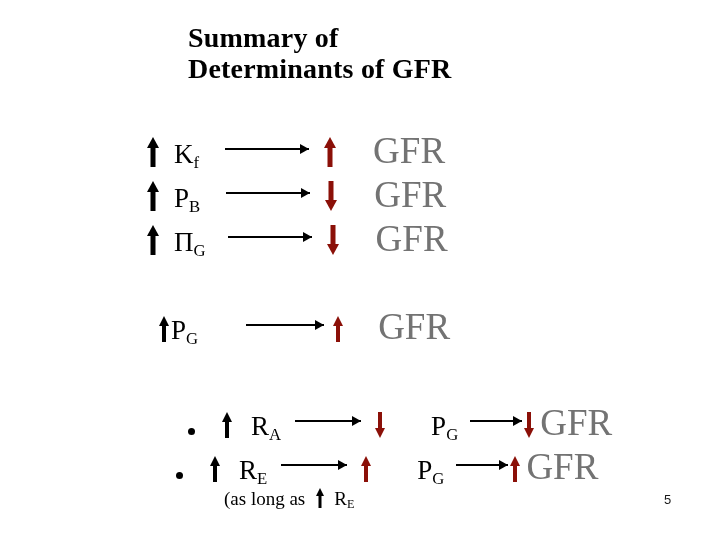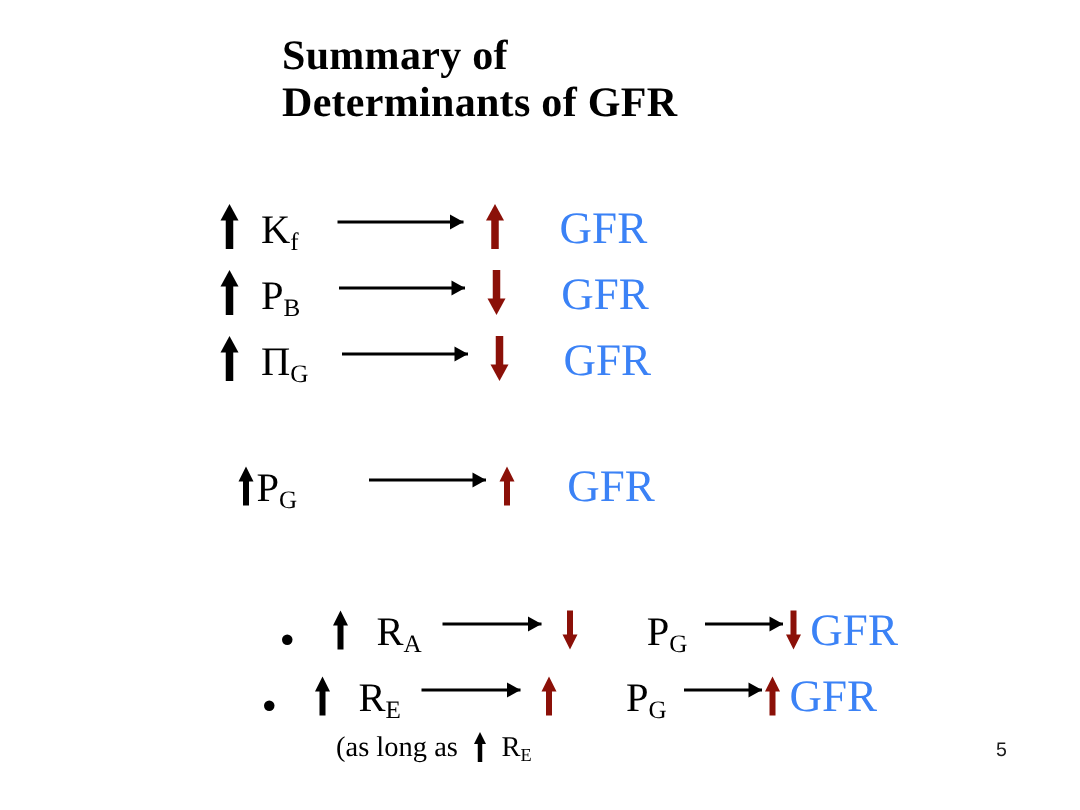--- a/index.html
+++ b/index.html
@@ -48,23 +48,23 @@
     line-height: 1;
     color: #000000;
   }
   .var sub {
     font-size: 0.62em;
     vertical-align: -0.28em;
     line-height: 0;
   }
   .gfr {
     font-family: "Liberation Serif", "DejaVu Serif", serif;
-    font-size: 30px;
+    font-size: 37px;
     line-height: 1;
-    color: #3b82f6;
+    color: #737373;
   }
 
   
   .varrow {
     position: relative;
     display: inline-block;
     vertical-align: middle;
   }
   .varrow .head {
     position: absolute;

